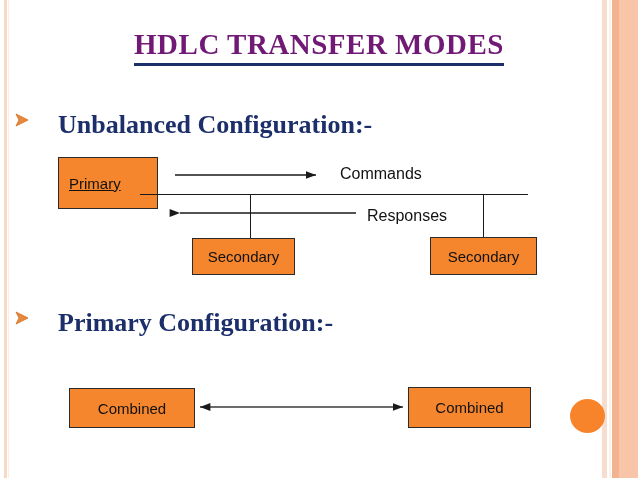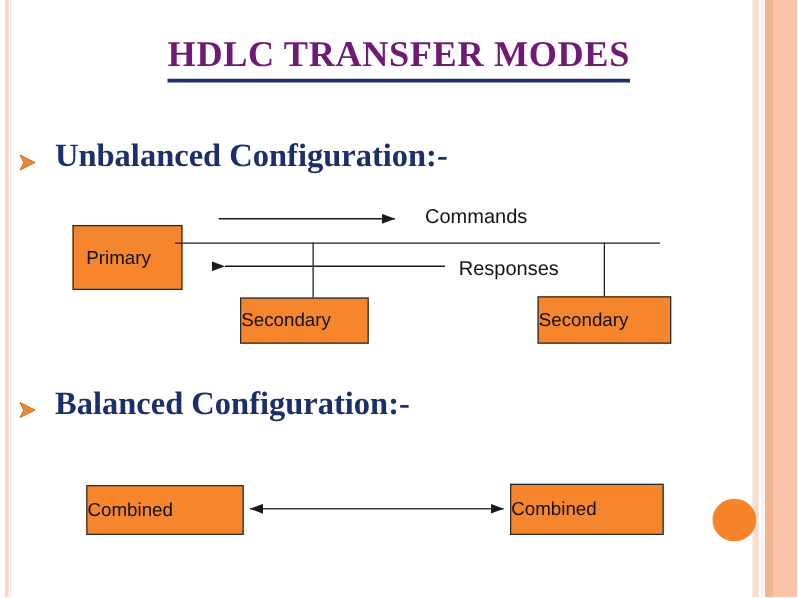--- a/index.html
+++ b/index.html
@@ -56,22 +56,23 @@
   }
   .title .u {
     border-bottom: 3px solid #1c2f6b;
     padding-bottom: 3px;
   }
 
   
   .bullet-row {
     position: absolute;
     display: flex;
-    align-items: flex-end;
+    align-items: flex-start;
     left: 12px;
+    gap: 14px;
   }
   .bullet-icon {
     width: 20px;
     height: 20px;
     margin-right: 12px;
     flex: 0 0 auto;
     color: #e07b39;
     display: flex;
     align-items: center;
     justify-content: center;
@@ -91,21 +92,21 @@
     border: 1px solid #2b2b2b;
     box-sizing: border-box;
     display: flex;
     align-items: center;
     color: #111111;
     font-family: "Liberation Sans", sans-serif;
     font-size: 15px;
     white-space: nowrap;
   }
   .node.pad-left { padding-left: 10px; }
-  .node.center { }
+  .node.center { justify-content: center; }
 
   
   .hline {
     position: absolute;
     height: 1px;
     background: #1a1a1a;
   }
   .vline {
     position: absolute;
     width: 1px;
@@ -160,21 +161,21 @@
 
   <div class="bullet-row" style="top:110px;">
     <span class="bullet-icon">
       <svg width="16" height="16" viewBox="0 0 16 16" aria-hidden="true">
         <polygon points="2,2 14,8 2,14 5,8" fill="#e88a3c" stroke="#d06a1d" stroke-width="0.8"></polygon>
       </svg>
     </span>
     <span class="bullet-text">Unbalanced  Configuration:-</span>
   </div>
 
-  <div class="node pad-left" style="left:58px; top:180px; width:88px; height:52px;">
+  <div class="node pad-left" style="left:58px; top:157px; width:100px; height:52px;text-decoration:underline;">
     <span>Primary</span>
   </div>
 
   <div class="node center" style="left:192px; top:238px; width:103px; height:37px;">
     <span>Secondary</span>
   </div>
 
   <div class="node center" style="left:430px; top:237px; width:107px; height:38px;">
     <span>Secondary</span>
   </div>
@@ -185,21 +186,21 @@
 
   <div class="dlabel" style="left:340px; top:165px;">Commands</div>
   <div class="dlabel" style="left:367px; top:207px;">Responses</div>
 
   <div class="bullet-row" style="top:308px;">
     <span class="bullet-icon">
       <svg width="16" height="16" viewBox="0 0 16 16" aria-hidden="true">
         <polygon points="2,2 14,8 2,14 5,8" fill="#e88a3c" stroke="#d06a1d" stroke-width="0.8"></polygon>
       </svg>
     </span>
-    <span class="bullet-text">Balanced  Configuration:-</span>
+    <span class="bullet-text">Primary  Configuration:-</span>
   </div>
 
   <div class="node center" style="left:69px; top:388px; width:126px; height:40px;">
     <span>Combined</span>
   </div>
 
   <div class="node center" style="left:408px; top:387px; width:123px; height:41px;">
     <span>Combined</span>
   </div>
 

